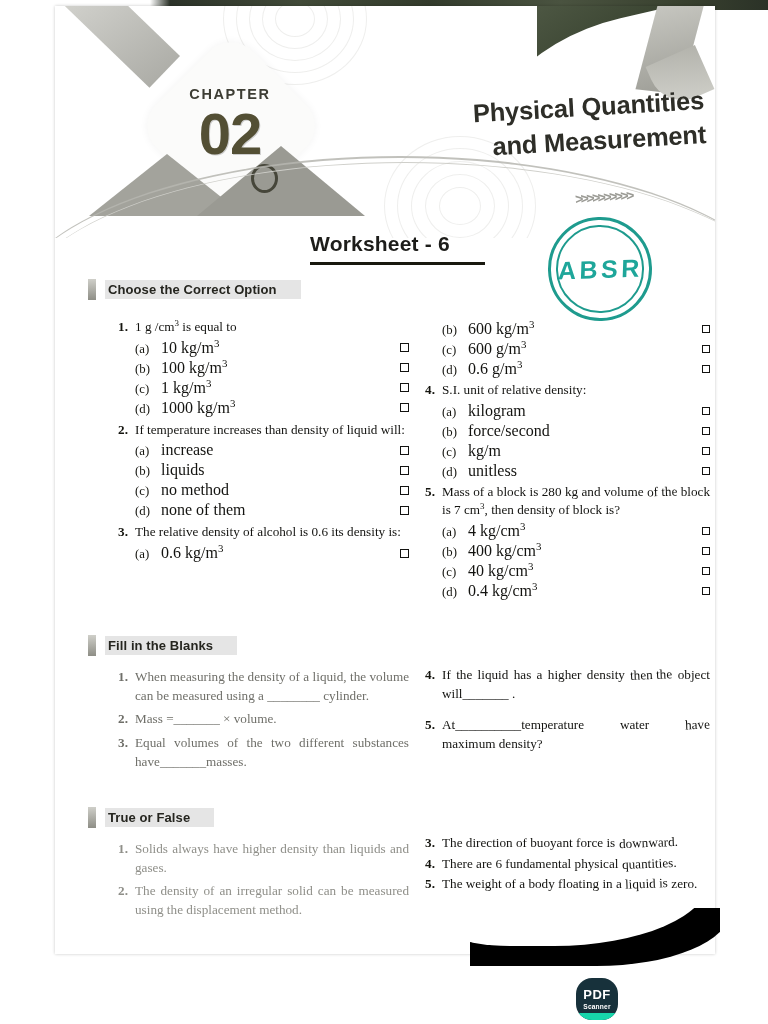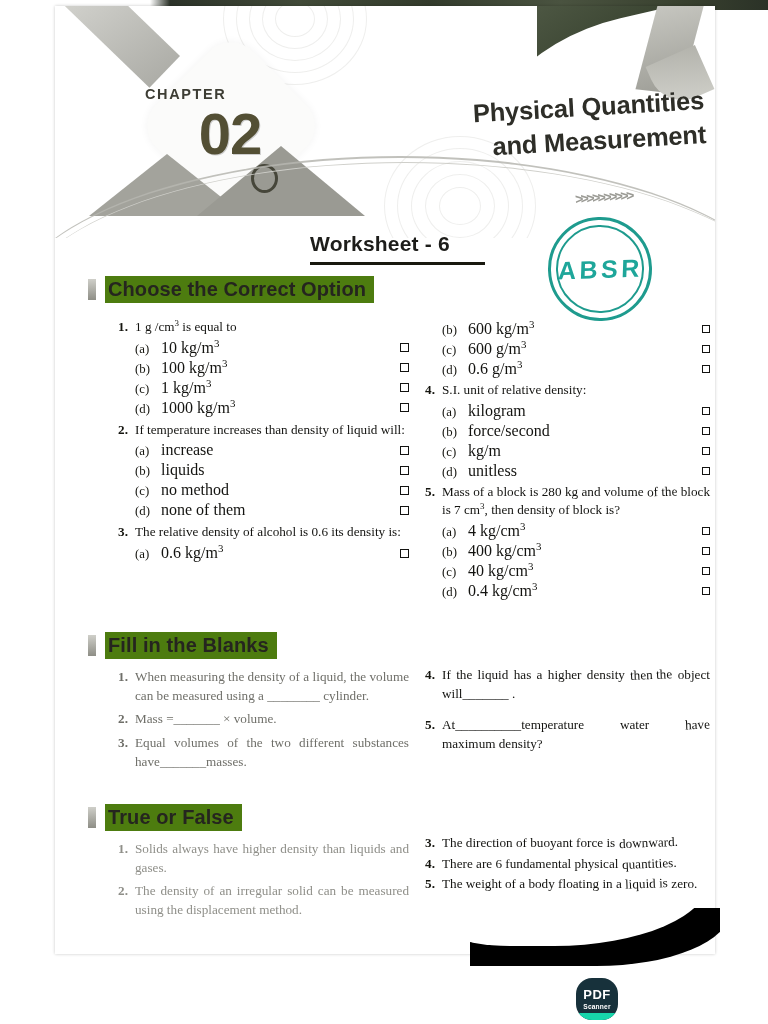--- a/index.html
+++ b/index.html
@@ -112,21 +112,21 @@
     background: #fbfbfa;
     border-radius: 30px;
     transform: rotate(45deg);
     box-shadow: 0 0 8px rgba(0,0,0,.05);
   }
 
   .chapter-word {
     position: absolute;
     left: 90px; top: 80px;
     width: 170px;
-    text-align: left;
+    text-align: center;
     font-family: "Liberation Sans", sans-serif;
     font-weight: 700;
     font-size: 14.5px;
     letter-spacing: 1.6px;
     color: #3d3d34;
   }
   .chapter-num {
     position: absolute;
     left: 90px; top: 94px;
     width: 170px;
@@ -259,24 +259,24 @@
     gap: 9px;
     height: 23px;
   }
   .sec-bar {
     width: 8px; height: 21px;
     background: linear-gradient(180deg,#cfcfc9,#8e8e86);
   }
   .sec-label {
     font-family: "Liberation Sans", sans-serif;
     font-weight: 700;
-    font-size: 20px;
+    font-size: 13px;
     color: #25251f;
-    background: #4d7c0f;
-    padding: 2px 8px 2px 3px;
+    background: #e5e5e5;
+    padding: 2px 24px 2px 3px;
     letter-spacing: .1px;
   }
 
   
   .col { position: absolute; }
   .q {
     position: relative;
     margin-bottom: 2px;
   }
   .q-row {

